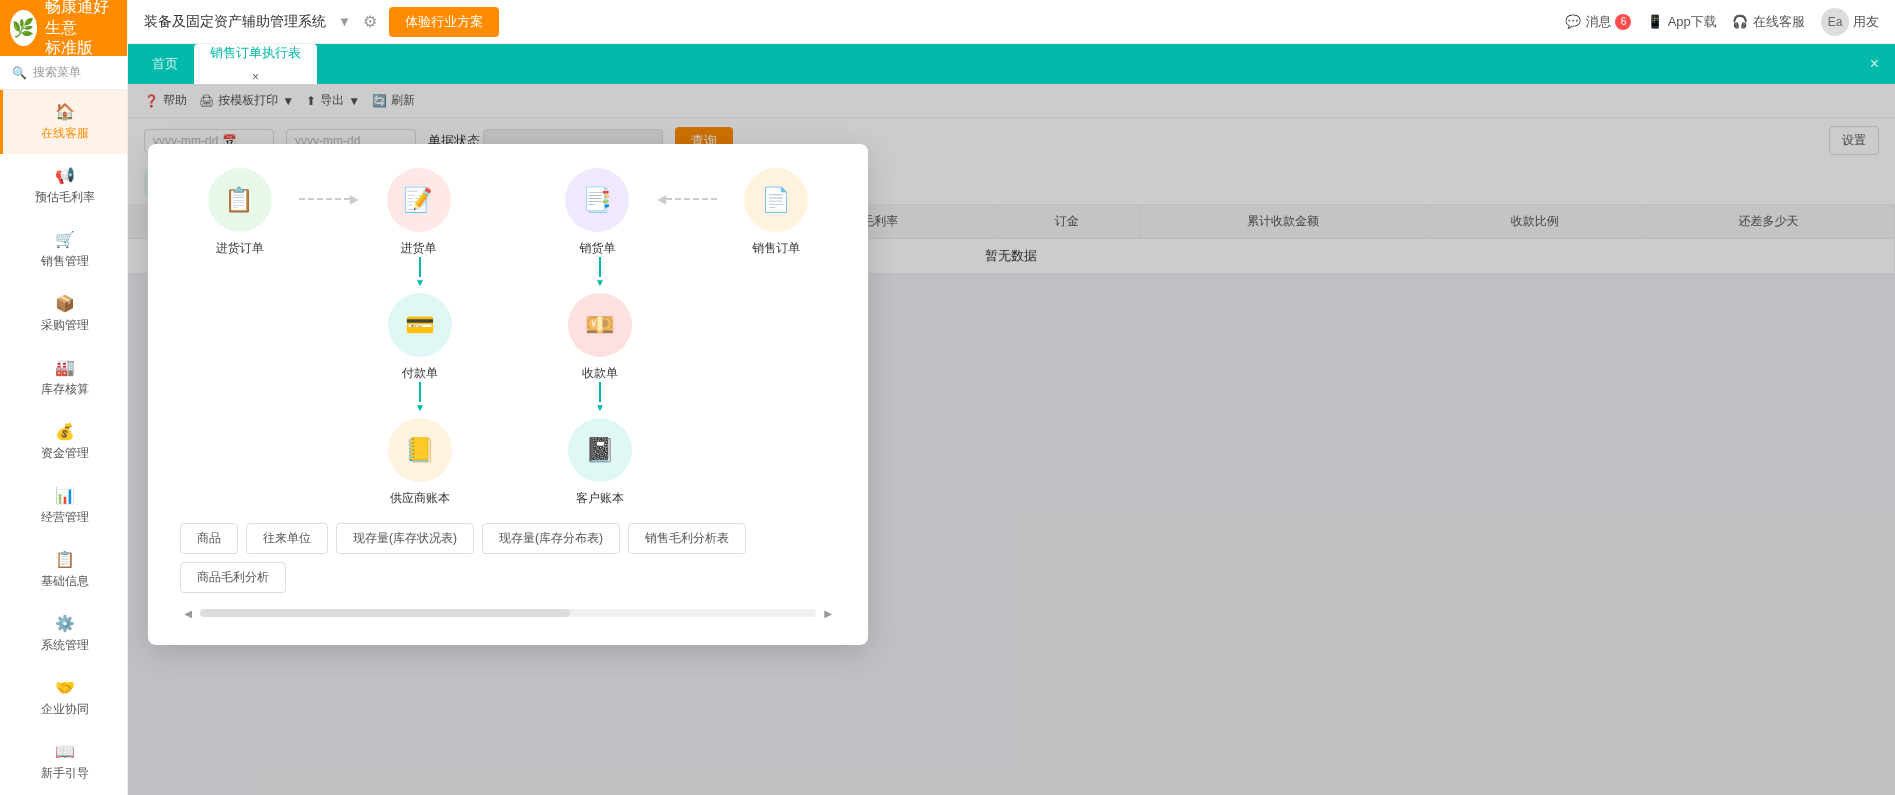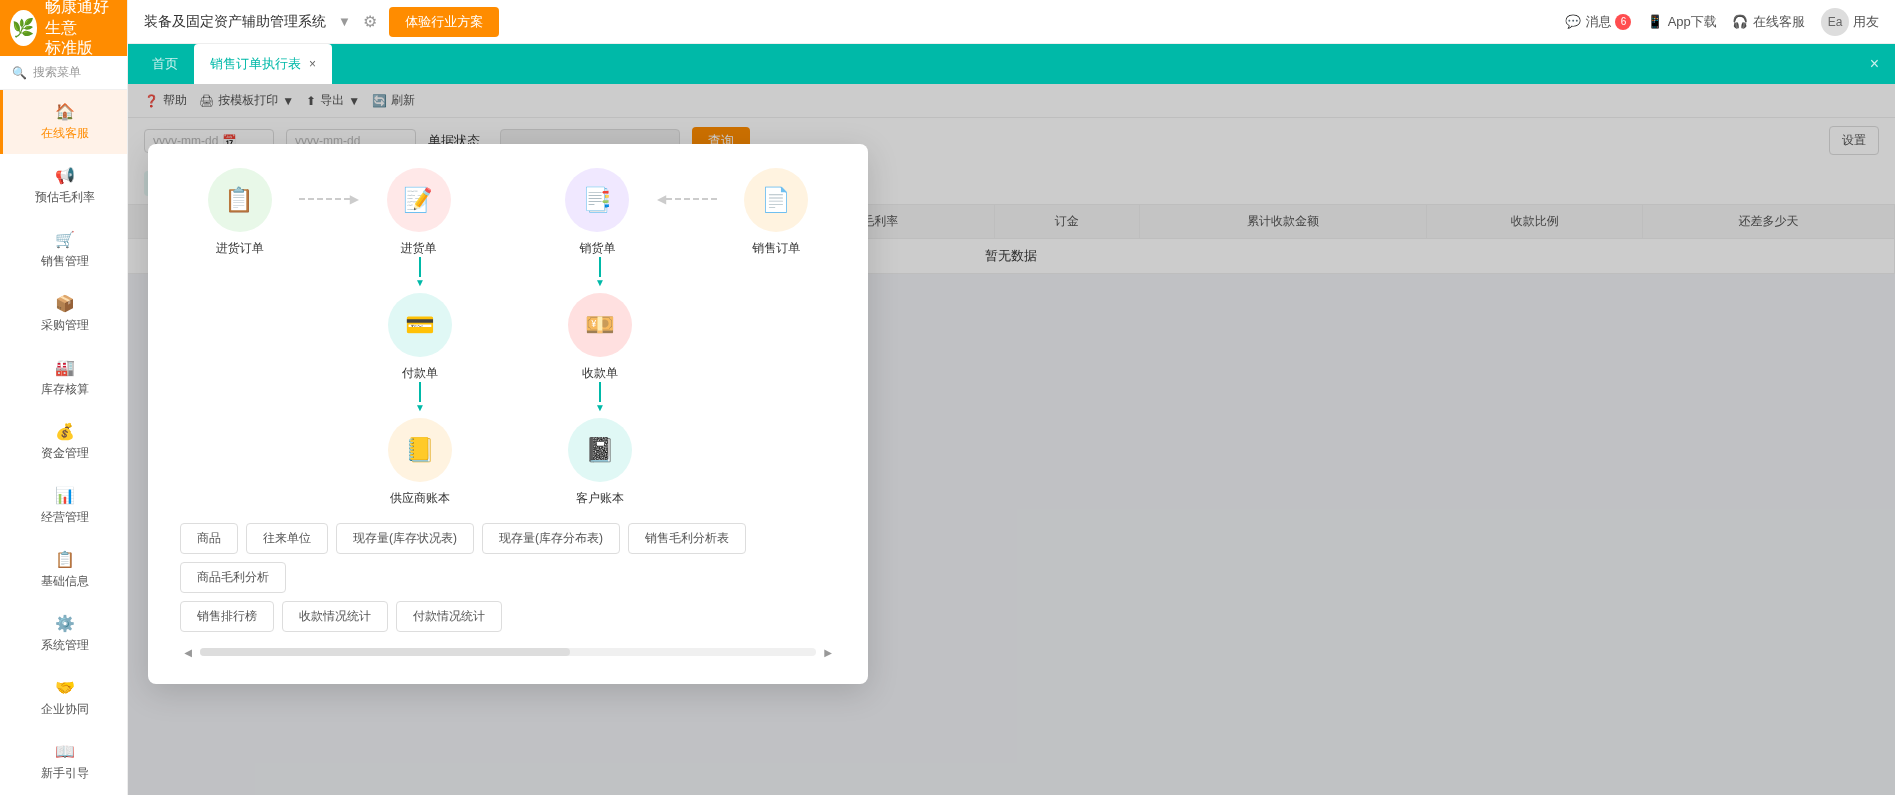--- a/index.html
+++ b/index.html
@@ -30,21 +30,21 @@
     .btn-trial { background: #ff8c00; color: #fff; border: none; border-radius: 4px; padding: 6px 16px; font-size: 13px; cursor: pointer; }
     .header-right { margin-left: auto; display: flex; align-items: center; gap: 16px; color: #555; font-size: 13px; }
     .header-right-item { display: flex; align-items: center; gap: 4px; cursor: pointer; }
     .badge { background: #ff4d4f; color: #fff; border-radius: 50%; width: 16px; height: 16px; font-size: 10px; display: flex; align-items: center; justify-content: center; }
     .avatar { width: 28px; height: 28px; background: #ddd; border-radius: 50%; display: flex; align-items: center; justify-content: center; font-size: 12px; color: #666; }
 
     
     .tab-bar { display: flex; align-items: center; background: #00b9a8; height: 40px; padding: 0 8px; }
     .tab { padding: 0 16px; height: 40px; display: flex; align-items: center; gap: 8px; cursor: pointer; color: rgba(255,255,255,0.8); font-size: 13px; }
     .tab.home { background: transparent; }
-    .tab.active { background: #fff; color: #00b9a8; border-radius: 4px 4px 0 0; }
+    .tab.active { background: #fff; color: #00b9a8; border-radius: 4px 4px 0 0; flex-direction: column; }
     .tab-close { font-size: 12px; cursor: pointer; color: #666; }
     .tab-spacer { flex: 1; }
     .tab-close-all { color: rgba(255,255,255,0.8); cursor: pointer; font-size: 16px; margin-right: 8px; }
 
     
     .content-area { flex: 1; background: #f0f2f5; position: relative; overflow: hidden; }
 
     
     .toolbar-row { background: #fff; padding: 8px 16px; display: flex; align-items: center; gap: 12px; border-bottom: 1px solid #eee; }
     .toolbar-btn { display: flex; align-items: center; gap: 4px; color: #555; font-size: 12px; cursor: pointer; }
@@ -224,21 +224,21 @@
       </div>
 
       <div class="filter-row">
         <div class="filter-date">
           <span>yyyy-mm-dd</span>
           <span>📅</span>
         </div>
         <div class="filter-date">
           <span>yyyy-mm-dd</span>
         </div>
-        <div style="display:flex;align-items:center;gap:20px;">
+        <div style="display:flex;align-items:center;gap:3px;">
           <span class="filter-label">单据状态</span>
           <select class="filter-select">
             <option></option>
           </select>
         </div>
         <button class="btn-query">查询</button>
         <div style="margin-left:auto;display:flex;gap:8px;justify-content:center;">
           <button class="btn-setting">
             <span>设置</span>
           </button>
@@ -394,25 +394,20 @@
 
           <div class="common-section">
             <div class="common-btns">
               <button class="common-btn">商品</button>
               <button class="common-btn">往来单位</button>
               <button class="common-btn">现存量(库存状况表)</button>
               <button class="common-btn">现存量(库存分布表)</button>
               <button class="common-btn">销售毛利分析表</button>
               <button class="common-btn">商品毛利分析</button>
             </div>
-            <div class="common-btns" style="margin-top:8px;">
-              <button class="common-btn">销售排行榜</button>
-              <button class="common-btn">收款情况统计</button>
-              <button class="common-btn">付款情况统计</button>
-            </div>
           </div>
 
           <div class="modal-scrollbar">
             <span class="scrollbar-btn">◀</span>
             <div class="scrollbar-track">
               <div class="scrollbar-thumb"></div>
             </div>
             <span class="scrollbar-btn">▶</span>
           </div>
         </div>

